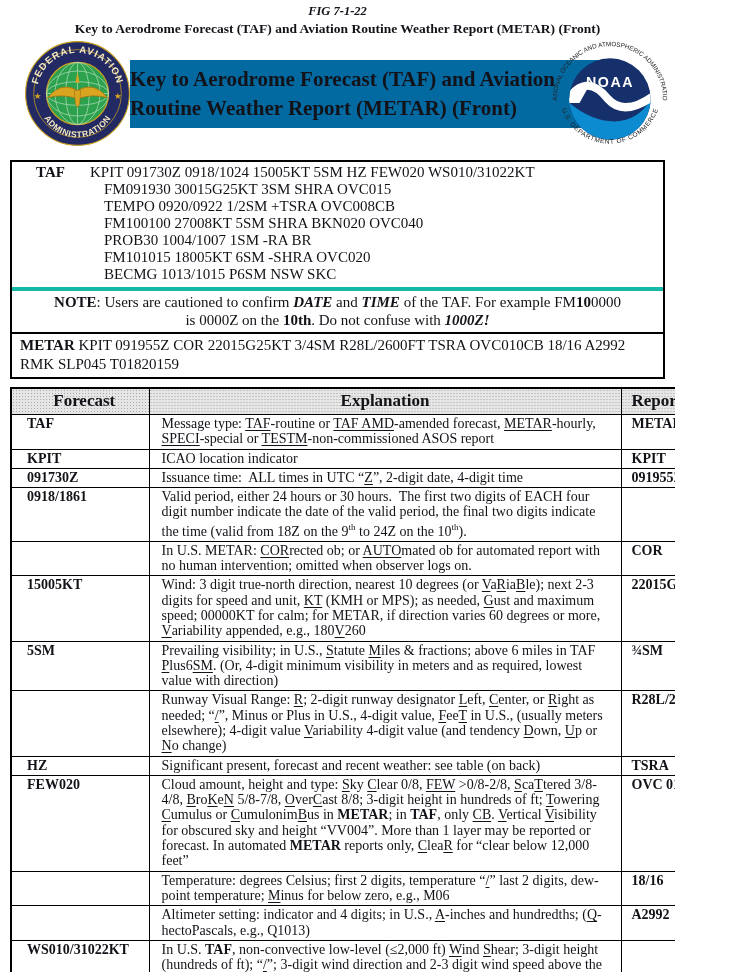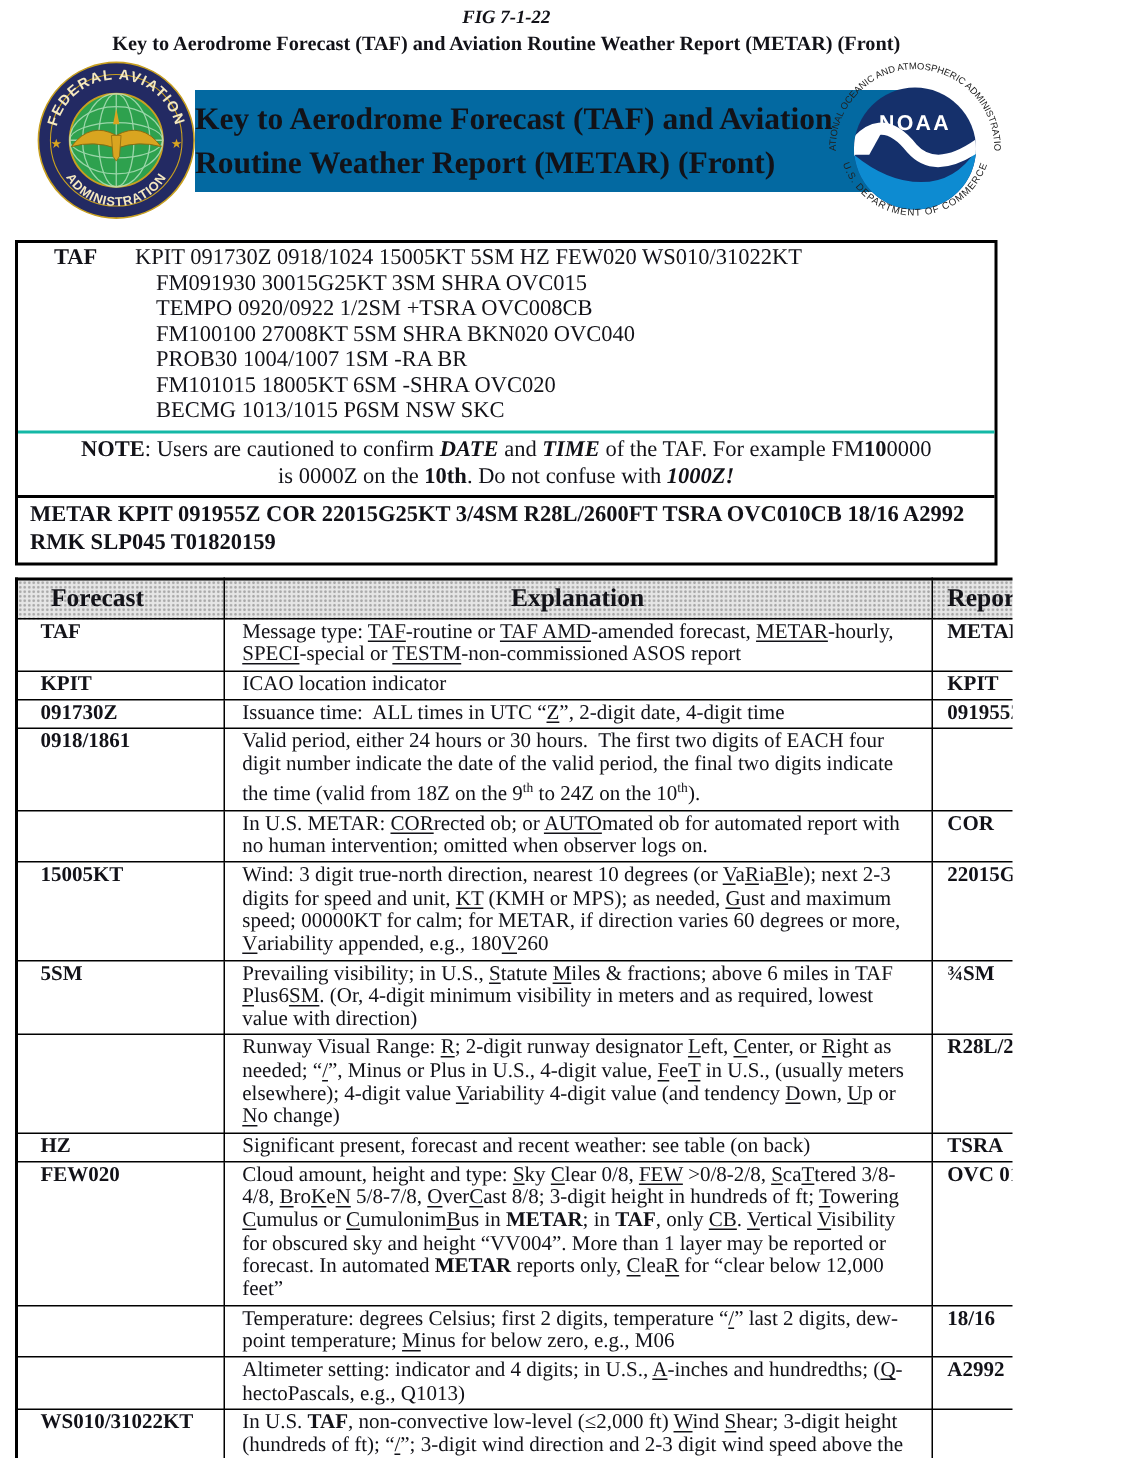--- a/index.html
+++ b/index.html
@@ -17,32 +17,32 @@
     position:absolute; left:130px; top:20px; width:482px; height:68px;
     background:#0369a1; display:flex; align-items:flex-start; justify-content:center;
     flex-direction:column; font-weight:bold; font-size:21px; line-height:1.38; text-align:center;
   }
 
   .code-box { margin:6px 10px 0 10px; border:2px solid #000; }
   .taf-section { display:flex; padding:2px 0 4px 0; font-size:15px; line-height:17px; }
   .taf-label { width:78px; padding-left:24px; font-weight:bold; }
   .taf-lines { flex:1; }
   .taf-lines > div + div { margin-left:14px; }
-  .note-section { border-top:2px solid #14b8a6; text-align:center; font-size:15px; line-height:18px; padding:2px 40px 3px 40px; }
-  .metar-section { border-top:2px solid #000; font-size:15px; line-height:18.5px; padding:2px 10px 4px 8px;font-weight:bold; }
+  .note-section { border-top:4px solid #14b8a6; text-align:center; font-size:15px; line-height:18px; padding:2px 40px 3px 40px; }
+  .metar-section { border-top:2px solid #000; font-size:15px; line-height:18.5px; padding:2px 10px 4px 8px; }
 
   table.key-table { margin:8px 10px 0 10px; width:728px; border-collapse:collapse; border:2px solid #000; table-layout:fixed; }
   .key-table th, .key-table td { border:1.5px solid #000; vertical-align:top; }
   .key-table th {
     font-size:17px; font-weight:bold; padding:2px 4px 3px 4px;
     background-color:#e6e6e6;
     background-image:radial-gradient(#a8a8a8 0.8px, transparent 0.9px);
     background-size:3px 3px;
   }
-  .key-table th.h-forecast { text-align:left; padding-left:22px; }
+  .key-table th.h-forecast { text-align:center; padding-left:12px; }
   .key-table th.h-expl { text-align:center; }
   .key-table th.h-report { text-align:left; padding-left:10px; }
   .key-table td { font-size:14px; line-height:15.3px; padding:1px 6px 2px 12px; }
   .key-table td.c-forecast { font-weight:bold; padding-left:15px; }
   .key-table td.c-report { font-weight:bold; padding-left:10px; }
   .key-table td.c-expl sup { font-size:9px;text-align:center; }
   u { text-underline-offset:1.5px; }
 </style>
 </head>
 <body>

